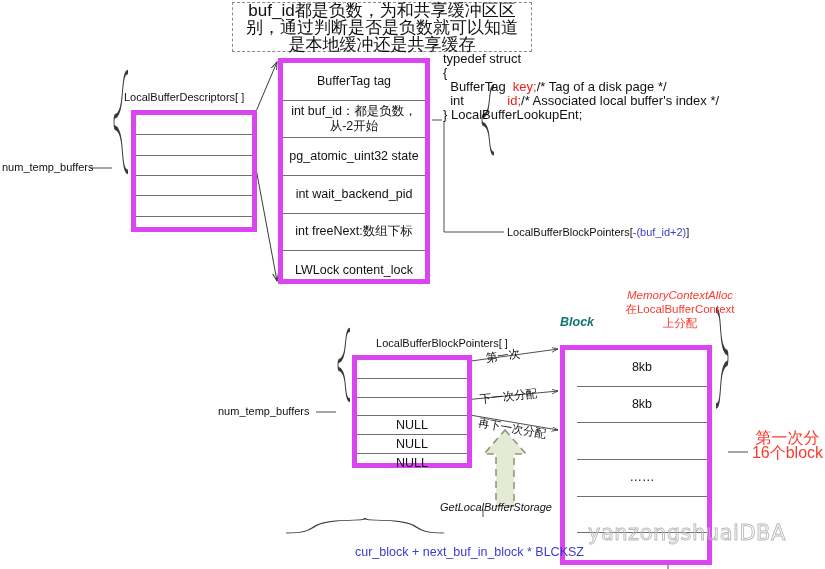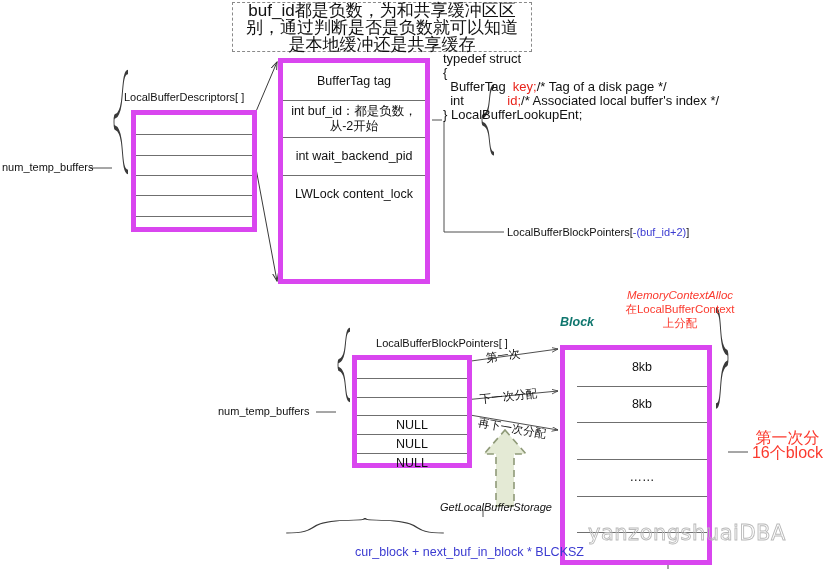--- a/index.html
+++ b/index.html
@@ -145,21 +145,23 @@
   <div class="row"></div>
   <div class="row"></div>
   <div class="row"></div>
   <div class="row"></div>
 </div>
 <div class="abs lbl" id="lbl-num-temp-1">num_temp_buffers</div>
 
 <div class="abs tbl" id="desc-detail">
   <div class="row">BufferTag tag</div>
   <div class="row">int buf_id：都是负数，从-2开始</div>
+  <div class="row">pg_atomic_uint32 state</div>
   <div class="row">int wait_backend_pid</div>
+  <div class="row">int freeNext:数组下标</div>
   <div class="row">LWLock content_lock</div>
 </div>
 
 <div class="abs" id="struct-code"><span>typedef struct</span>
 <span>{</span>
 <span>  BufferTag  </span><span class="red">key;</span><span>/* Tag of a disk page */</span>
 <span>  int            </span><span class="red">id;</span><span>/* Associated local buffer's index */</span>
 <span>} LocalBufferLookupEnt;</span></div>
 
 <div class="abs lbl" id="lbl-ptr-formula"><span>LocalBufferBlockPointers[</span><span class="blue">-(buf_id+2)</span><span>]</span></div>

